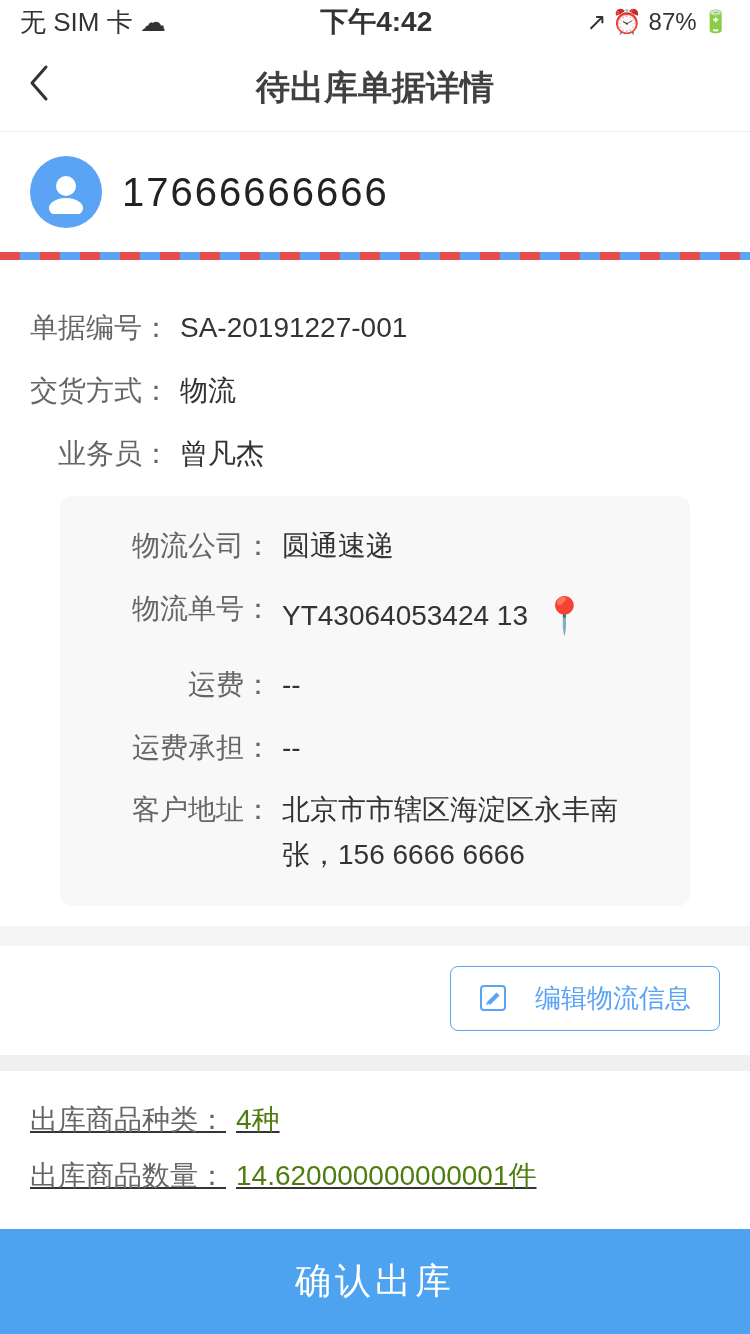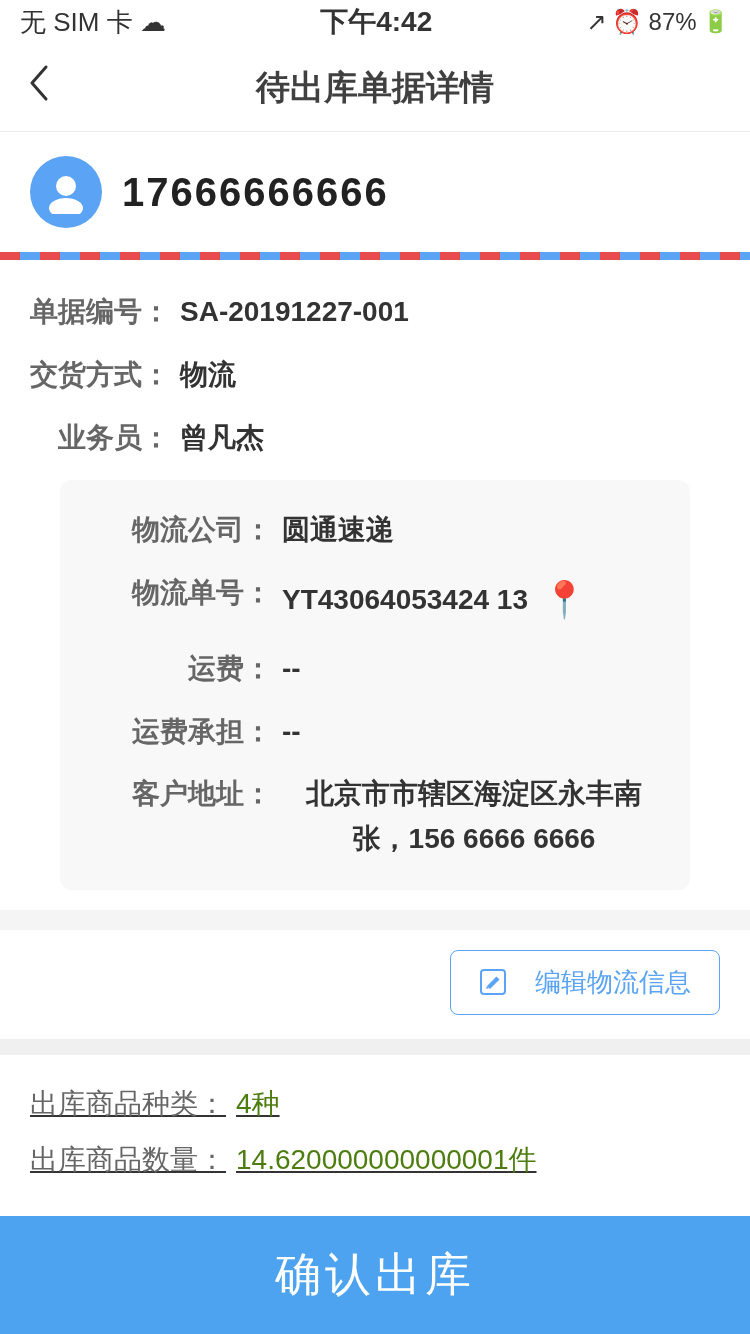--- a/index.html
+++ b/index.html
@@ -67,42 +67,41 @@
       border-radius: 50%;
       background: #5ba4f5;
       display: flex;
       align-items: center;
       justify-content: center;
       flex-shrink: 0;
     }
     .user-avatar svg { width: 44px; height: 44px; }
     .user-phone {
       font-size: 40px;
-      font-weight: 700;
+      font-weight: 400;
       color: #222;
       letter-spacing: 2px;
     }
 
     
     .dashed-divider {
       width: 750px;
       height: 8px;
       background: repeating-linear-gradient(
         90deg,
         #e84b4b 0px, #e84b4b 20px,
         #5ba4f5 20px, #5ba4f5 40px
       );
     }
 
     
     .info-section {
       background: #fff;
-      padding: 30px 30px 20px;
+      padding: 46px 30px 20px;
       margin-bottom: 20px;
-      font-weight: bold;
     }
     .info-row {
       display: flex;
       align-items: flex-start;
       margin-bottom: 18px;
       font-size: 28px;
       line-height: 1.6;
     }
     .info-label {
       color: #666;
@@ -232,21 +231,21 @@
       background: #4da3f0;
       padding: 28px 0;
       display: flex;
       justify-content: center;
       align-items: center;
       position: fixed;
       bottom: 0;
       left: 0;
     }
     .confirm-btn {
-      font-size: 46px;
+      font-size: 36px;
       font-weight: 500;
       color: #fff;
       letter-spacing: 4px;
     }
 
     .page-wrapper {
       display: flex;
       flex-direction: column;
       min-height: 1334px;
       padding-bottom: 110px;
@@ -326,21 +325,21 @@
         </div>
       </div>
       <div class="logistics-row">
         <span class="logistics-label">运费承担：</span>
         <div class="logistics-value">
           <span>--</span>
         </div>
       </div>
       <div class="logistics-row">
         <span class="logistics-label">客户地址：</span>
-        <div class="logistics-value" style="flex-wrap:wrap;text-align:center;">
+        <div class="logistics-value" style="flex-wrap:wrap;">
           <span style="line-height:1.6;">北京市市辖区海淀区永丰南  张，156 6666 6666</span>
         </div>
       </div>
     </div>
   </div>
 
   <div class="edit-btn-row">
     <button class="edit-btn">
       <svg width="28" height="28" viewBox="0 0 28 28" fill="none">
         <rect x="2" y="2" width="24" height="24" rx="3" stroke="#5ba4f5" stroke-width="2"></rect>

